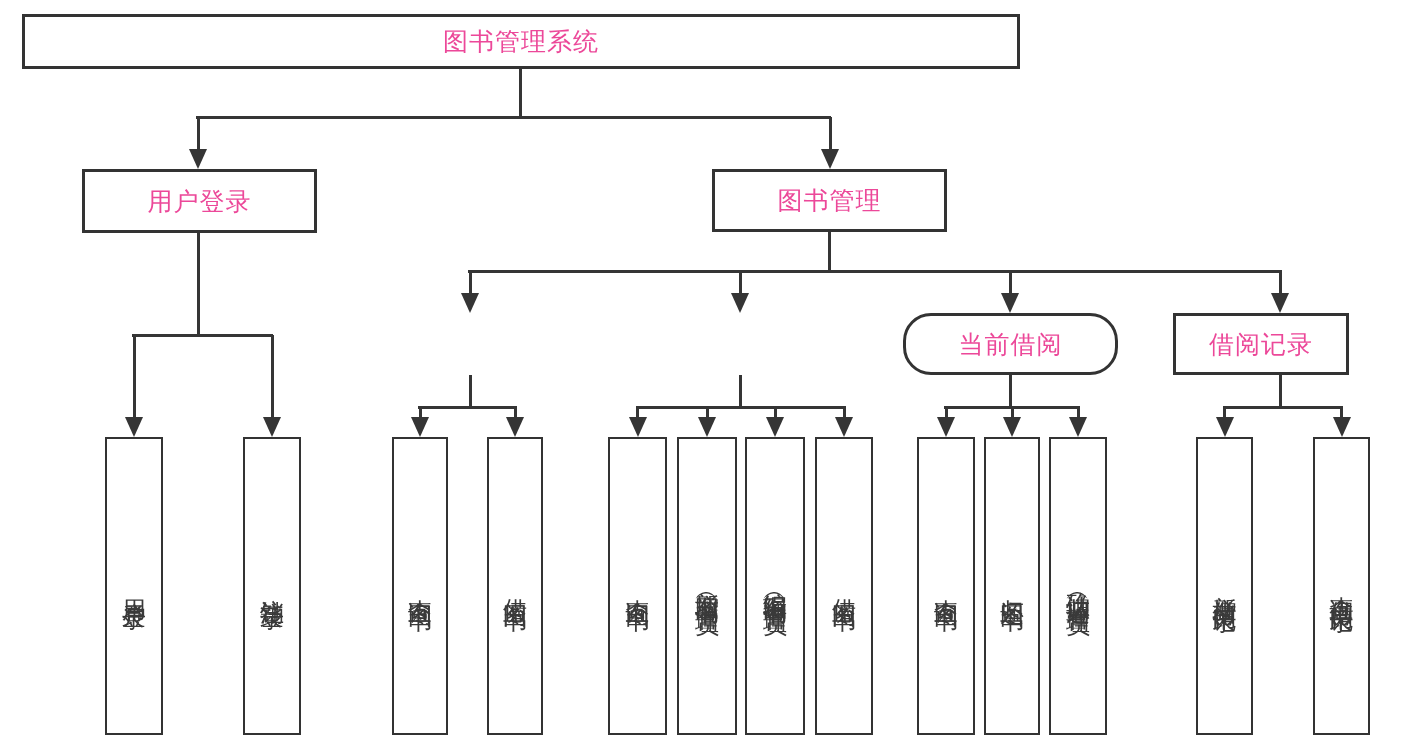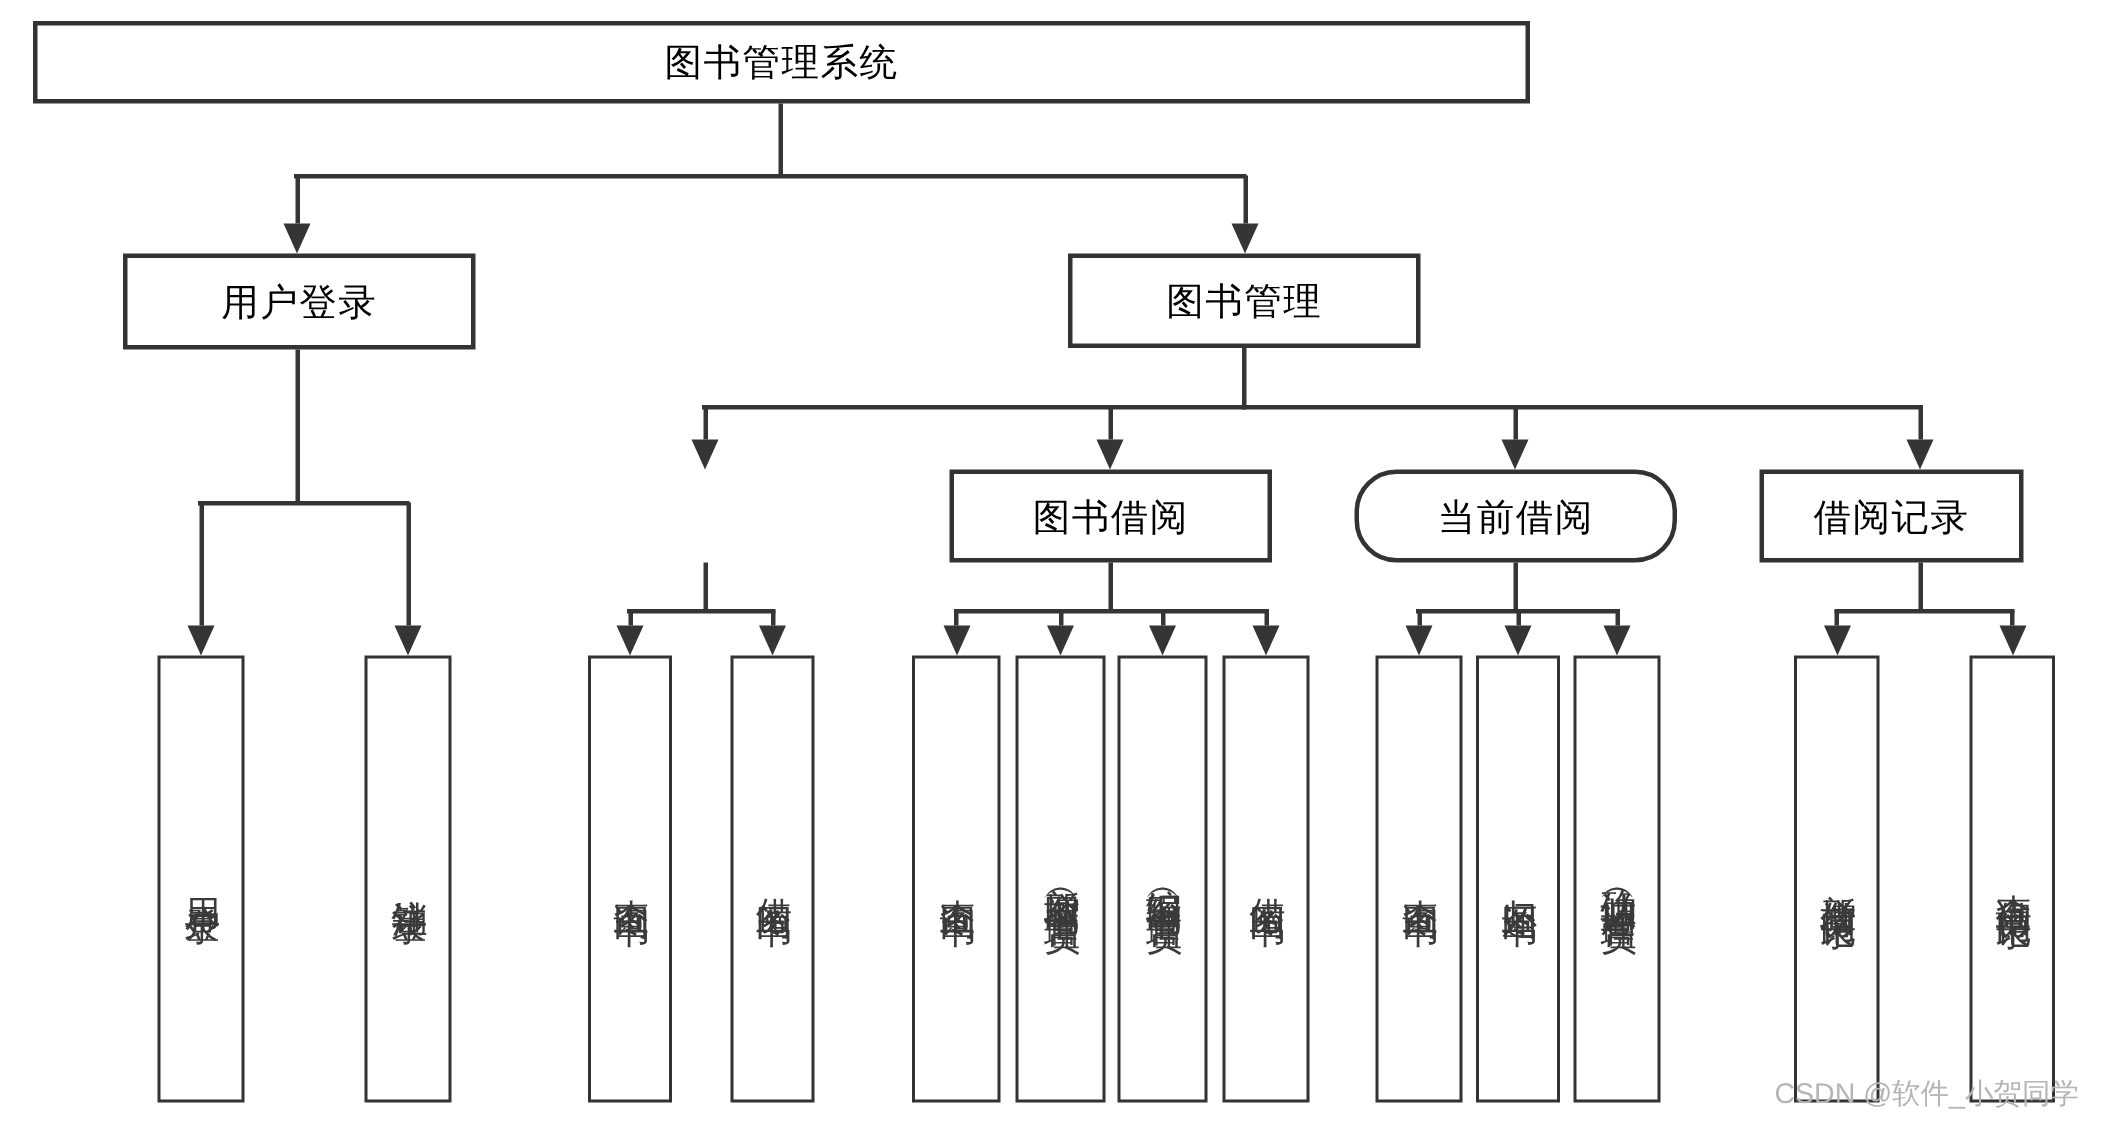--- a/index.html
+++ b/index.html
@@ -16,21 +16,21 @@
   
   .hbox {
     position: absolute;
     background: #ffffff;
     border: 3px solid #333333;
     display: flex;
     align-items: center;
     justify-content: center;
     font-size: 25px;
     letter-spacing: 1px;
-    color: #000000;
+    color: #ec4899;
     white-space: nowrap;
   }
   
   .vbox {
     position: absolute;
     top: 437px;
     height: 298px;
     background: #ffffff;
     border: 2.5px solid #333333;
     display: flex;
@@ -96,21 +96,20 @@
   <div class="arrow" style="left:132.5px; top:335px; height:82px;"></div>
   <div class="arrow" style="left:270.5px; top:335px; height:82px;"></div>
 
   <div class="line" style="left:828px; top:232px; width:3px; height:41px;"></div>
   <div class="line" style="left:468px; top:270px; width:814px; height:3px;"></div>
   <div class="arrow" style="left:468.5px; top:271px; height:22px;"></div>
   <div class="arrow" style="left:738.5px; top:271px; height:22px;"></div>
   <div class="arrow" style="left:1008.5px; top:271px; height:22px;"></div>
   <div class="arrow" style="left:1278.5px; top:271px; height:22px;"></div>
 
-  <div class="hbox" style="left:633px; top:313px; width:215px; height:62px;">图书借阅</div>
   <div class="hbox" style="left:903px; top:313px; width:215px; height:62px;border-radius:28px;">当前借阅</div>
   <div class="hbox" style="left:1173px; top:313px; width:176px; height:62px;">借阅记录</div>
 
   <div class="line" style="left:468.5px; top:375px; width:3px; height:33px;"></div>
   <div class="line" style="left:418px; top:406px; width:99px; height:3px;"></div>
   <div class="arrow" style="left:418.5px; top:407px; height:10px;"></div>
   <div class="arrow" style="left:513.5px; top:407px; height:10px;"></div>
 
   <div class="line" style="left:739px; top:375px; width:3px; height:33px;"></div>
   <div class="line" style="left:636px; top:406px; width:210px; height:3px;"></div>
@@ -141,15 +140,14 @@
   <div class="vbox" style="left:745px; width:60px;">编辑图书（管理员）</div>
   <div class="vbox" style="left:815px; width:58px;">借阅图书</div>
 
   <div class="vbox" style="left:917px; width:58px;">查询图书</div>
   <div class="vbox" style="left:984px; width:56px;">归还图书</div>
   <div class="vbox" style="left:1049px; width:58px;">确认归还（管理员）</div>
 
   <div class="vbox" style="left:1196px; width:57px;">新增借阅记录</div>
   <div class="vbox" style="left:1313px; width:57px;">查询借阅记录</div>
 
-  <div class="watermark">CSDN @软件_小贺同学</div>
 
 </div>
 
 </body></html>

